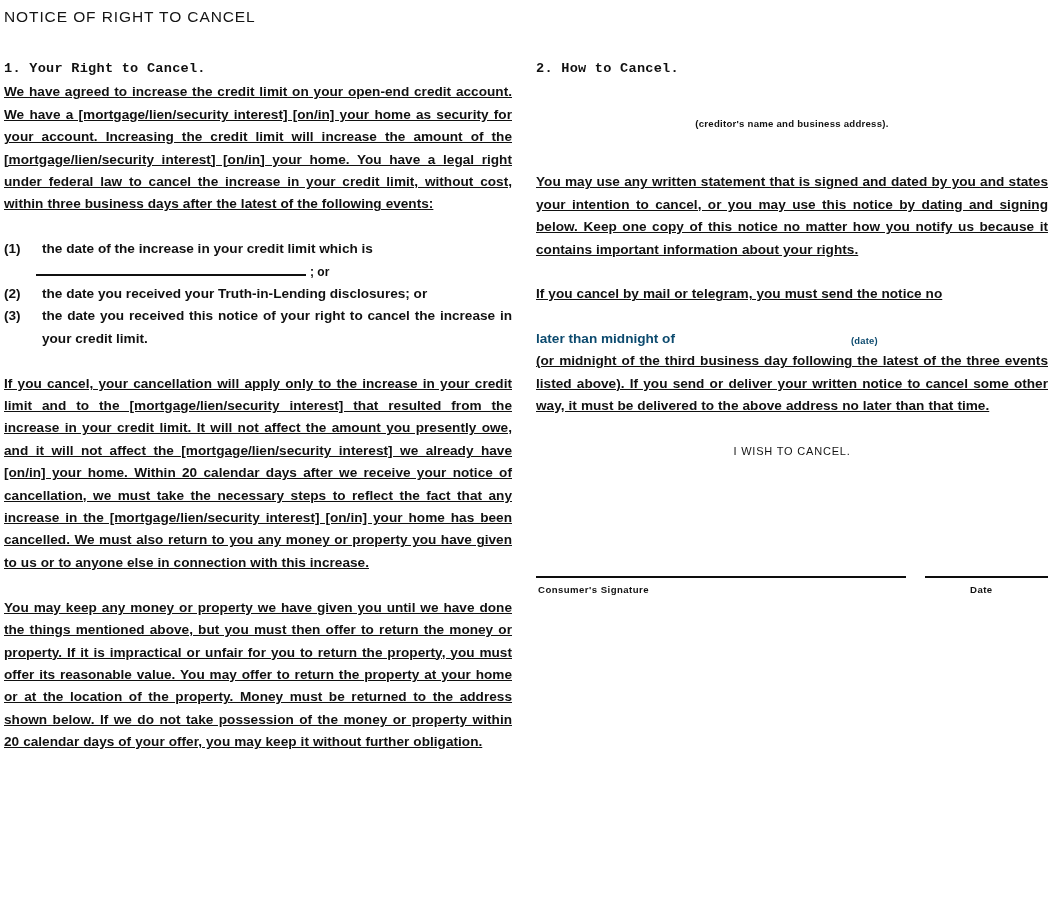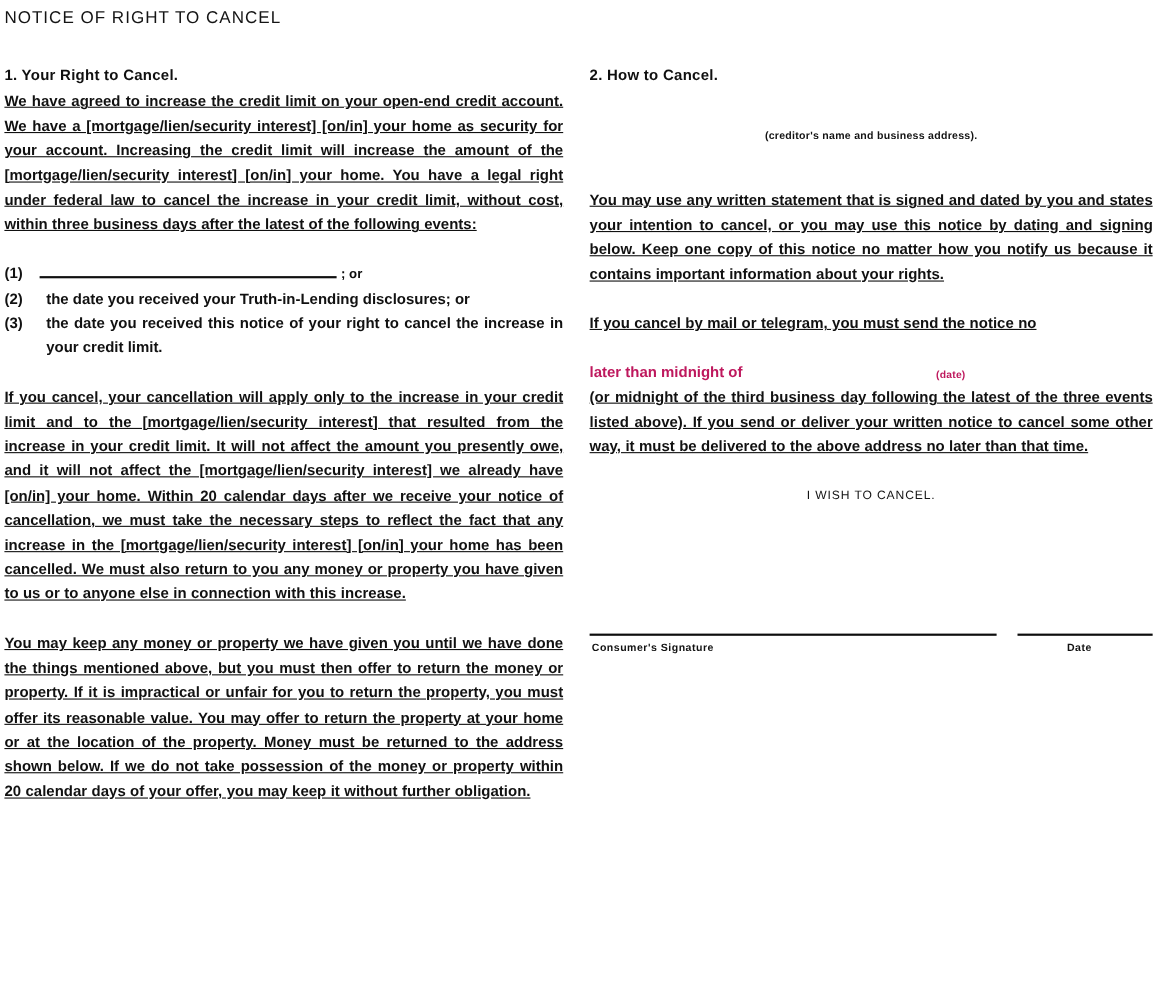--- a/index.html
+++ b/index.html
@@ -50,20 +50,21 @@
     width: 512px;
   }
 
   .sec-head {
     font-size: 13.6px;
     font-weight: 700;
     letter-spacing: 0.25px;
     margin: 0 0 1px 0;
     line-height: 22.4px;
     color: #101010;
+    font-family: Liberation Mono, monospace;
   }
 
   p.body {
     font-size: 13.6px;
     font-weight: 700;
     line-height: 22.4px;
     letter-spacing: 0.02px;
     text-align: justify;
     text-justify: inter-word;
     margin: 0;
@@ -126,21 +127,21 @@
     color: #131313;
     line-height: 16px;
   }
 
   .midnight-row {
     position: relative;
     font-size: 13.6px;
     font-weight: 700;
     line-height: 22.4px;
     height: 22.4px;
-    color: #be185d;
+    color: #0c4a6e;
   }
   .midnight-row .date-caption {
     position: absolute;
     left: 315px;
     top: 2px;
     font-size: 9.4px;
     font-weight: 700;
     letter-spacing: 0.2px;
   }
 
@@ -206,20 +207,21 @@
 
     <div class="sec-head">1. Your Right to Cancel.</div>
 
     <p class="body">We have agreed to increase the credit limit on your open-end credit account. We have a [mortgage/lien/security interest] [on/in] your home as security for your account. Increasing the credit limit will increase the amount of the [mortgage/lien/security interest] [on/in] your home. You have a legal right under federal law to cancel the increase in your credit limit, without cost, within three business days after the latest of the following events:</p>
 
     <div class="gap-para"></div>
 
     <ul class="numlist">
       <li class="numitem">
         <span class="marker">(1)</span>
+        <span>the date of the increase in your credit limit which is</span>
       </li>
 
       <li class="fill-row">
         <span class="fill-rule"></span><span class="fill-suffix">; or</span>
       </li>
 
       <li class="numitem">
         <span class="marker">(2)</span>
         <span>the date you received your Truth-in-Lending disclosures; or</span>
       </li>

